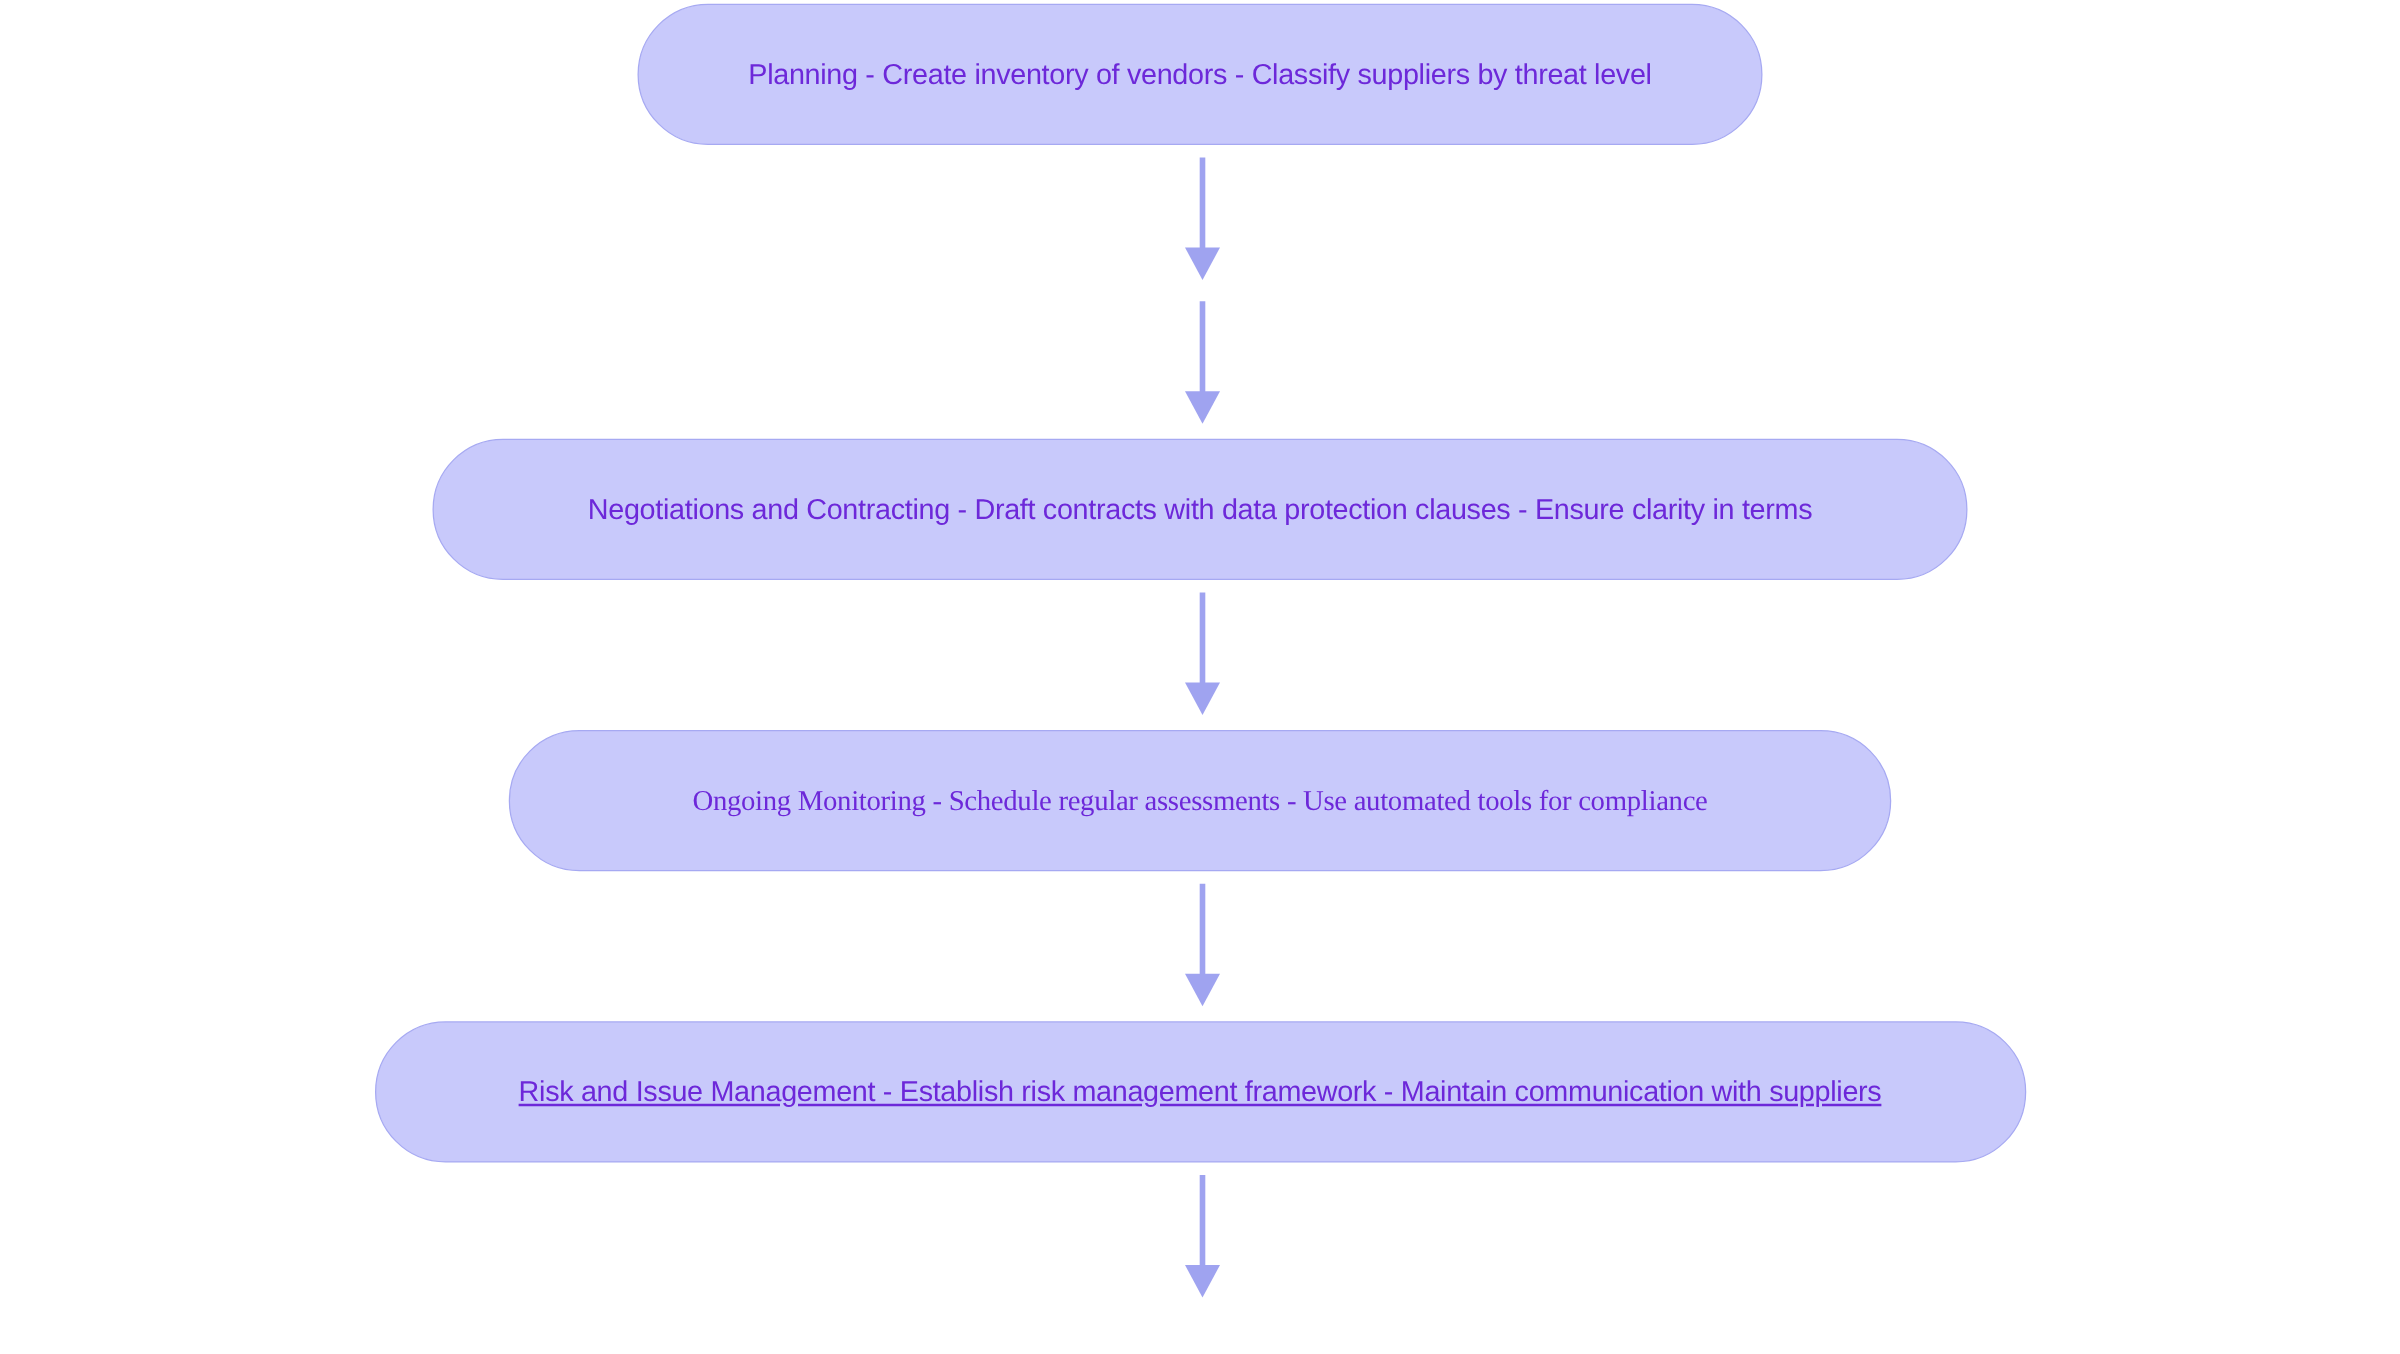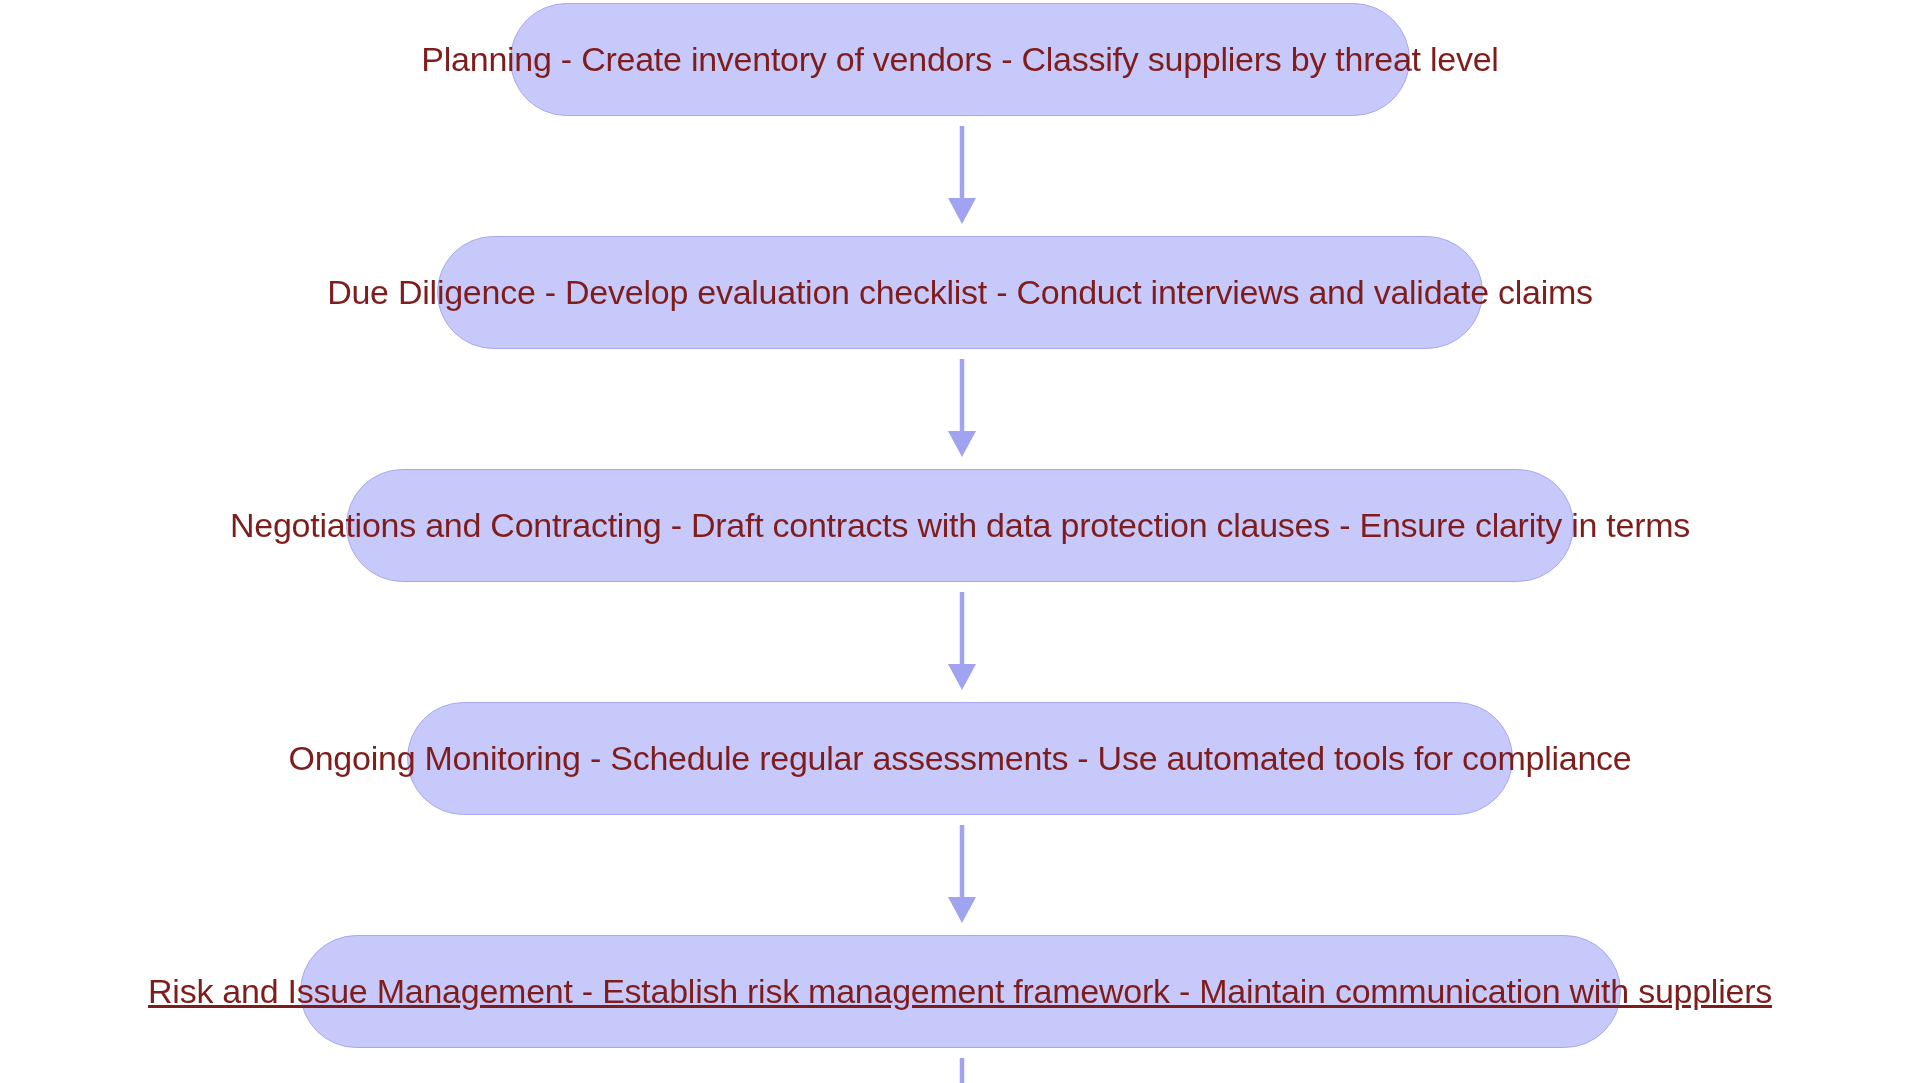--- a/index.html
+++ b/index.html
@@ -34,26 +34,26 @@
     height: 118px;
     flex: 0 0 auto;
   }
 
   .flow-node {
     box-sizing: border-box;
     height: 113px;
     border-radius: 57px;
     background: #c8c9fb;
     border: 1.6px solid #a6a9f2;
-    color: #7f1d1d;
+    color: #6d28d9;
     display: flex;
     align-items: center;
     justify-content: center;
     padding: 0 46px;
-    font-size: 34px;
+    font-size: 23px;
     line-height: 1;
     letter-spacing: -0.25px;
     white-space: nowrap;
     font-weight: 400;
   }
 
   .flow-connector {
     width: 100%;
     height: 115px;
     flex: 0 0 auto;
@@ -82,44 +82,41 @@
     <div class="flow-node" style="width:900px;">Planning - Create inventory of vendors - Classify suppliers by threat level</div>
   </div>
 
   <div class="flow-connector">
     <svg class="arrow-shift" width="34" height="100" viewBox="0 0 34 100" aria-hidden="true">
       <line x1="17" y1="0" x2="17" y2="76" stroke="#9fa3f0" stroke-width="4.5"></line>
       <polygon points="3,72 31,72 17,98" fill="#9fa3f0"></polygon>
     </svg>
   </div>
 
-  <div class="flow-row">
-    <div class="flow-node" style="width:1046px;">Due Diligence - Develop evaluation checklist - Conduct interviews and validate claims</div>
-  </div>
 
   <div class="flow-connector">
     <svg class="arrow-shift" width="34" height="100" viewBox="0 0 34 100" aria-hidden="true">
       <line x1="17" y1="0" x2="17" y2="76" stroke="#9fa3f0" stroke-width="4.5"></line>
       <polygon points="3,72 31,72 17,98" fill="#9fa3f0"></polygon>
     </svg>
   </div>
 
   <div class="flow-row">
     <div class="flow-node" style="width:1228px;text-align:center;">Negotiations and Contracting - Draft contracts with data protection clauses - Ensure clarity in terms</div>
   </div>
 
   <div class="flow-connector">
     <svg class="arrow-shift" width="34" height="100" viewBox="0 0 34 100" aria-hidden="true">
       <line x1="17" y1="0" x2="17" y2="76" stroke="#9fa3f0" stroke-width="4.5"></line>
       <polygon points="3,72 31,72 17,98" fill="#9fa3f0"></polygon>
     </svg>
   </div>
 
   <div class="flow-row">
-    <div class="flow-node" style="width:1106px;">Ongoing Monitoring - Schedule regular assessments - Use automated tools for compliance</div>
+    <div class="flow-node" style="width:1106px;font-family:Liberation Serif, serif;">Ongoing Monitoring - Schedule regular assessments - Use automated tools for compliance</div>
   </div>
 
   <div class="flow-connector">
     <svg class="arrow-shift" width="34" height="100" viewBox="0 0 34 100" aria-hidden="true">
       <line x1="17" y1="0" x2="17" y2="76" stroke="#9fa3f0" stroke-width="4.5"></line>
       <polygon points="3,72 31,72 17,98" fill="#9fa3f0"></polygon>
     </svg>
   </div>
 
   <div class="flow-row">

